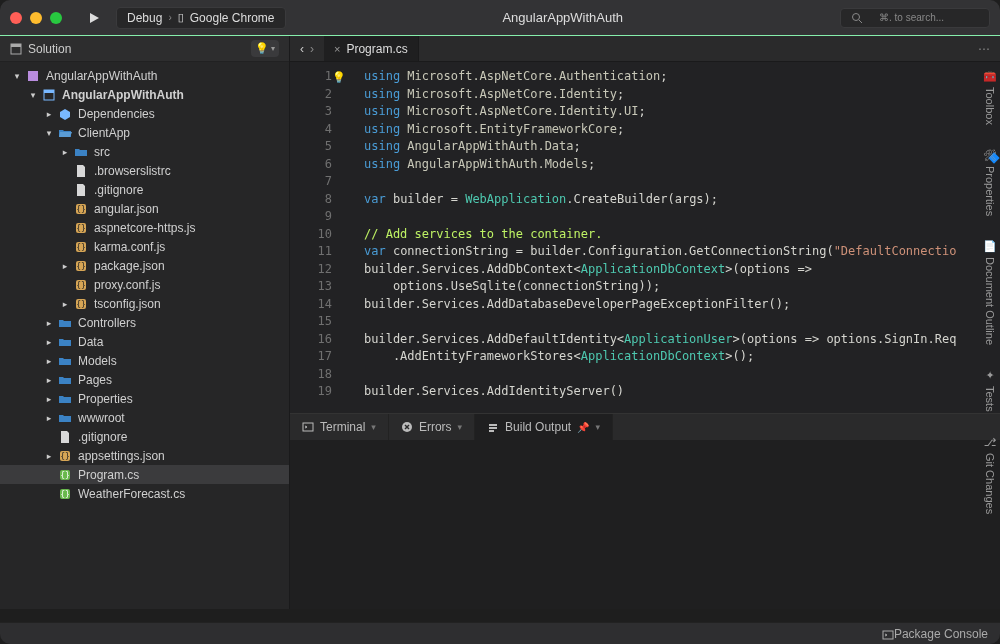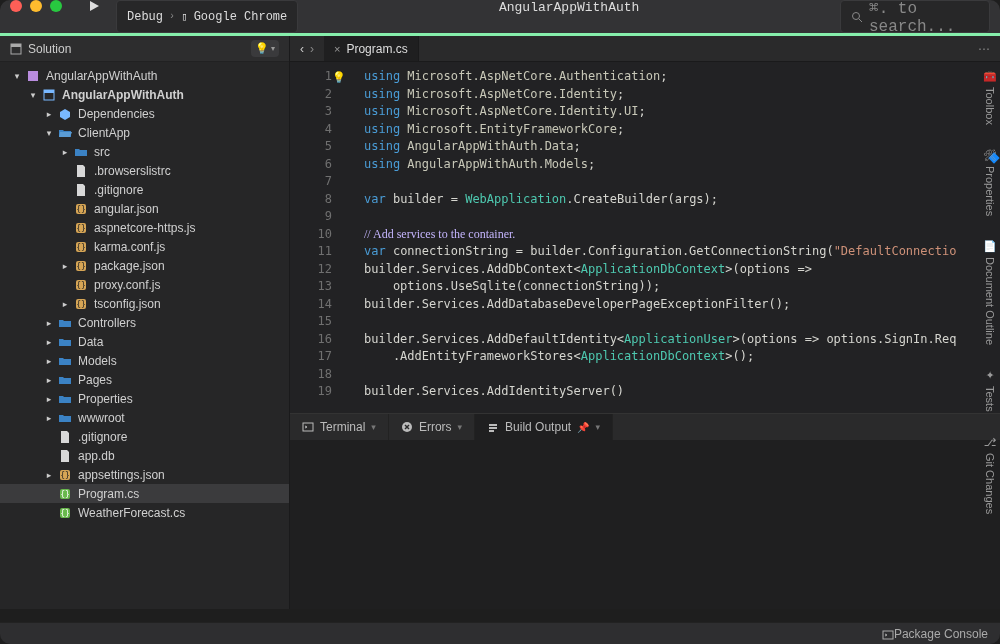--- a/index.html
+++ b/index.html
@@ -12,44 +12,44 @@
   overflow: hidden;
   border-radius: 10px;
   position: relative;
 }
 
 
 .titlebar {
   height: 36px;
   background: #333335;
   display: flex;
+  align-items: center;
   padding: 0 10px;
   gap: 8px;
-  border-bottom: 3px solid #86efac;
-  font-family: Liberation Mono, monospace;
+  border-bottom: 1px solid #86efac;
 }
 .traffic { display: flex; gap: 8px; padding-right: 10px; }
 .tl { width: 12px; height: 12px; border-radius: 50%; }
 .tl.red { background: #ff5f57; }
 .tl.yellow { background: #febc2e; }
 .tl.green { background: #28c840; }
 .play-btn { color: #eee; padding: 0 8px; font-size: 13px; }
 .config-box {
   background: #272728; border: 1px solid #3a3a3c;
   border-radius: 4px; padding: 3px 10px;
   display: flex; align-items: center; gap: 6px;
   font-size: 12px; color: #ddd;
 }
 .config-box .chev { color: #888; font-size: 10px; }
 .title-center { flex: 1; text-align: center; color: #ddd; font-size: 13px; }
 .search-box {
   background: #272728; border: 1px solid #3a3a3c;
   border-radius: 4px; padding: 3px 10px;
-  color: #888; font-size: 16px;
-  display: flex; align-items: center; gap: 6px; width: 150px;
+  color: #888; font-size: 10px;
+  display: flex; align-items: center; gap: 16px; width: 150px;
 }
 
 
 .main { display: flex; height: 573px; }
 
 
 .sidebar {
   width: 290px; background: #262627;
   border-right: 1px solid #1a1a1b;
   display: flex; flex-direction: column;
@@ -129,21 +129,21 @@
   flex: 1; padding: 6px 0 0 24px;
   font-family: "SF Mono", Menlo, Consolas, monospace;
   font-size: 12px; line-height: 17.5px; white-space: pre;
   color: #d5d5cf; overflow: hidden;
 }
 .code .line { height: 17.5px; }
 .kw { color: #4a9cd6; }      
 .ns { color: #c8c8b8; }
 .type { color: #4ec9b0; }
 .str { color: #ce9178; }
-.cmt { color: #c4b5fd; font-family: Liberation Serif, serif; }
+.cmt { color: #bef264; }
 .punc { color: #d5d5cf; }
 
 .side-tabs {
   position: absolute; right: 0; top: 62px;
   width: 20px; display: flex; flex-direction: column; gap: 8px;
   align-items: center;
 }
 .side-tab {
   writing-mode: vertical-rl;
   color: #9a9a9a; font-size: 11px;
@@ -408,29 +408,20 @@
           <span class="txt">wwwroot</span>
         </div>
         <div class="tree-item" style="padding-left: 44px;">
           <span class="disc none">▸</span>
           <span class="ico file">
             <svg width="14" height="14" viewBox="0 0 14 14">
               <path d="M3 1 L9 1 L11 3 L11 13 L3 13 Z" fill="#d8d8d8"></path>
             </svg>
           </span>
           <span class="txt">.gitignore</span>
-        </div>
-        <div class="tree-item" style="padding-left: 44px;">
-          <span class="disc none">▸</span>
-          <span class="ico file">
-            <svg width="14" height="14" viewBox="0 0 14 14">
-              <path d="M3 1 L9 1 L11 3 L11 13 L3 13 Z" fill="#d8d8d8"></path>
-            </svg>
-          </span>
-          <span class="txt">app.db</span>
         </div>
         <div class="tree-item" style="padding-left: 44px;">
           <span class="disc ">▸</span>
           <span class="ico json">
             <svg width="14" height="14" viewBox="0 0 14 14">
               <rect x="2" y="2" width="10" height="10" fill="#d6a555" rx="2"></rect>
               <text x="7" y="10" text-anchor="middle" fill="#222" font-size="8" font-family="monospace">{}</text>
             </svg>
           </span>
           <span class="txt">appsettings.json</span>

